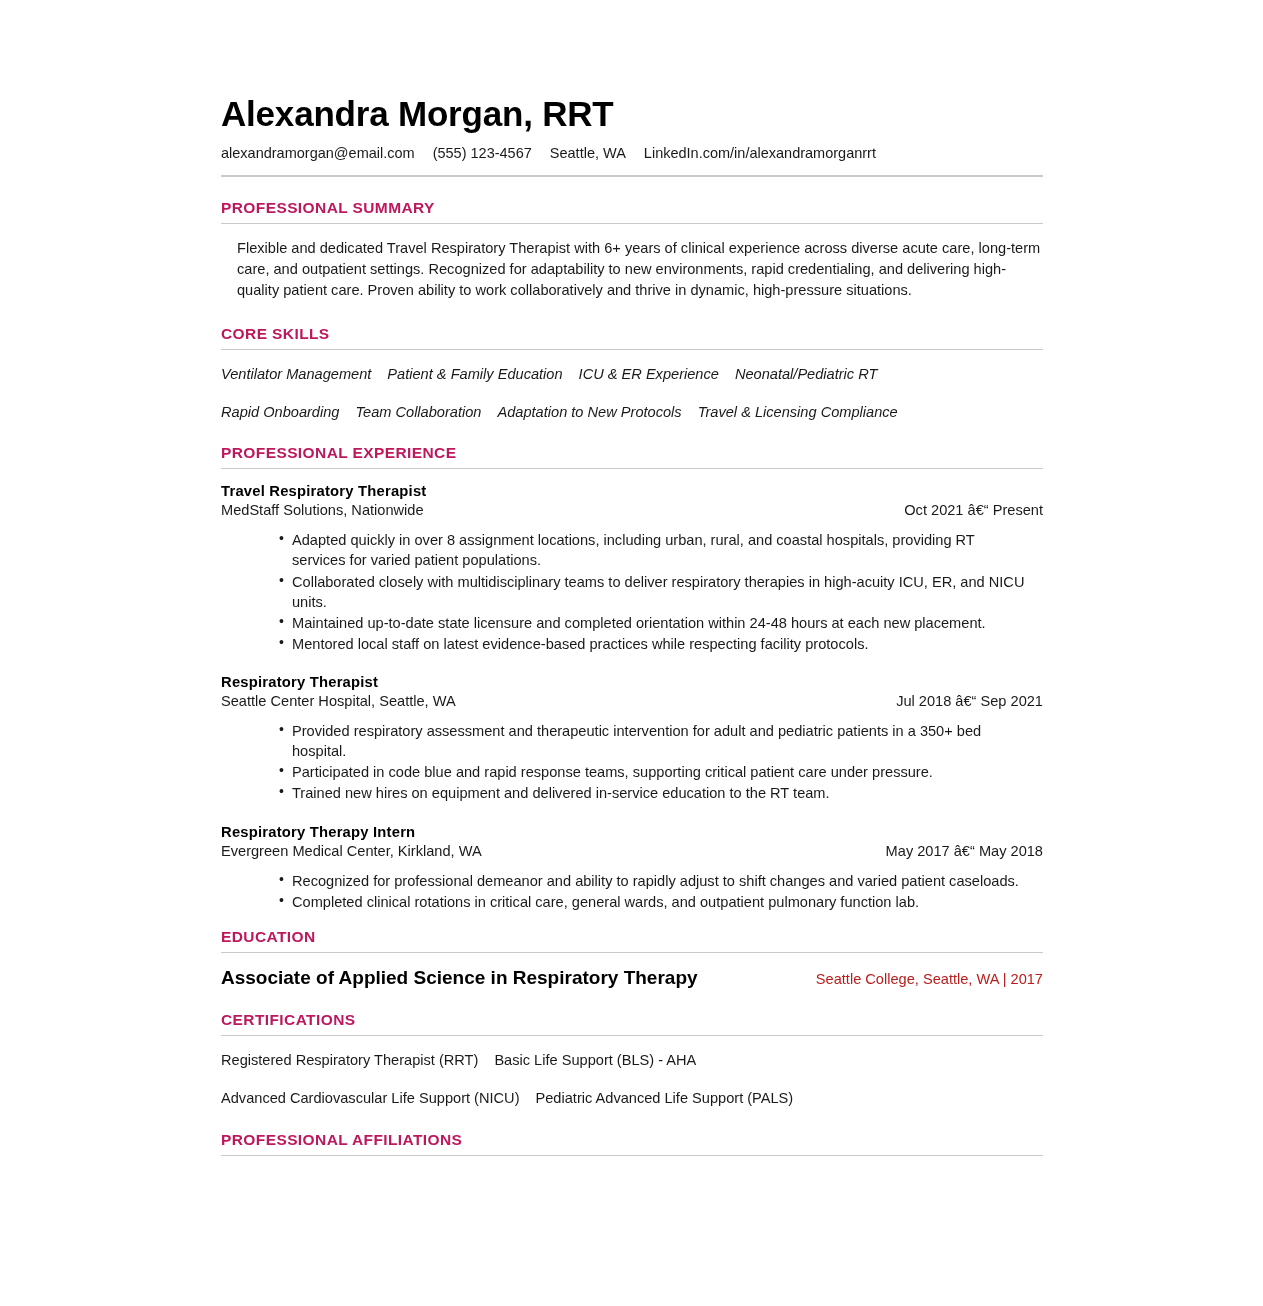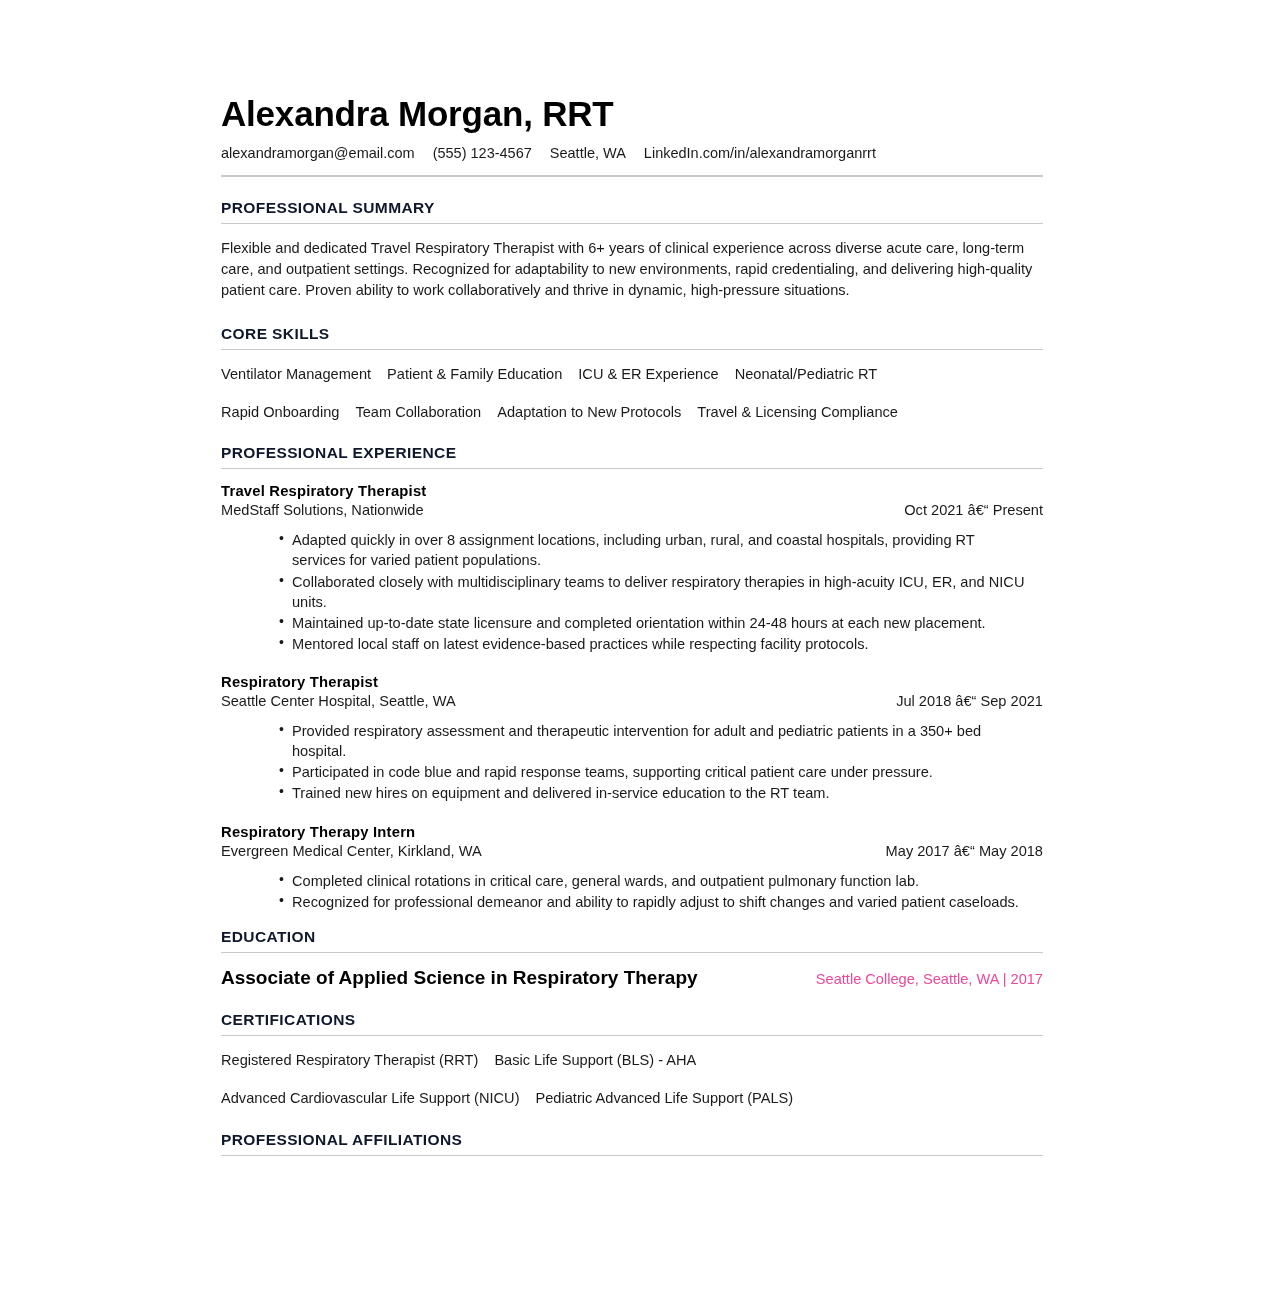--- a/index.html
+++ b/index.html
@@ -50,42 +50,43 @@
     margin: 0 0 22px 0;
   }
 
   
   .section { margin-bottom: 0; }
   .section-title {
     font-size: 15.5px;
     font-weight: bold;
     letter-spacing: 0.4px;
     margin: 0 0 6px 0;
-    color: #0f172a;
+    color: #be185d;
   }
   .section-rule {
     border: 0;
     border-top: 1.5px solid #c9c9c9;
     margin: 0 0 14px 0;
   }
 
   .summary-text {
     font-size: 14.6px;
     line-height: 1.42;
     color: #1a1a1a;
-    margin: 0 0 24px 0;
+    margin: 0 0 24px 16px;
   }
 
   
   .skills-row {
     font-size: 14.6px;
     line-height: 1.4;
     color: #1a1a1a;
     margin-bottom: 18px;
     white-space: nowrap;
+    font-style: italic;
   }
   .skills-row:last-child { margin-bottom: 22px; }
   .skill { display: inline-block; }
   .skill-sep { display: inline-block; width: 16px; }
 
   
   .job { margin-bottom: 20px; }
   .job:last-child { margin-bottom: 16px; }
   .job-title {
     font-size: 14.8px;
@@ -134,21 +135,21 @@
     align-items: baseline;
     margin-bottom: 22px;
   }
   .edu-degree {
     font-size: 19px;
     font-weight: bold;
     color: #000;
   }
   .edu-detail {
     font-size: 14.6px;
-    color: #ec4899;
+    color: #b91c1c;
     white-space: nowrap;
     text-align: center;
   }
 
   
   .cert-row {
     font-size: 14.6px;
     line-height: 1.4;
     color: #1a1a1a;
     margin-bottom: 18px;
@@ -221,22 +222,22 @@
               <li>Trained new hires on equipment and delivered in-service education to the RT team.</li>
             </ul>
           </div>
           <div class="job">
             <div class="job-title">Respiratory Therapy Intern</div>
             <div class="job-meta">
               <span class="job-company">Evergreen Medical Center, Kirkland, WA</span>
               <span class="job-dates">May 2017 â€“ May 2018</span>
             </div>
             <ul class="bullets">
+              <li>Recognized for professional demeanor and ability to rapidly adjust to shift changes and varied patient caseloads.</li>
               <li>Completed clinical rotations in critical care, general wards, and outpatient pulmonary function lab.</li>
-              <li>Recognized for professional demeanor and ability to rapidly adjust to shift changes and varied patient caseloads.</li>
             </ul>
           </div>
         </div>
     </div>
 
     <div class="section">
       <div class="section-title">EDUCATION</div>
       <hr class="section-rule">
       <div id="education-list">
           <div class="edu-row">

